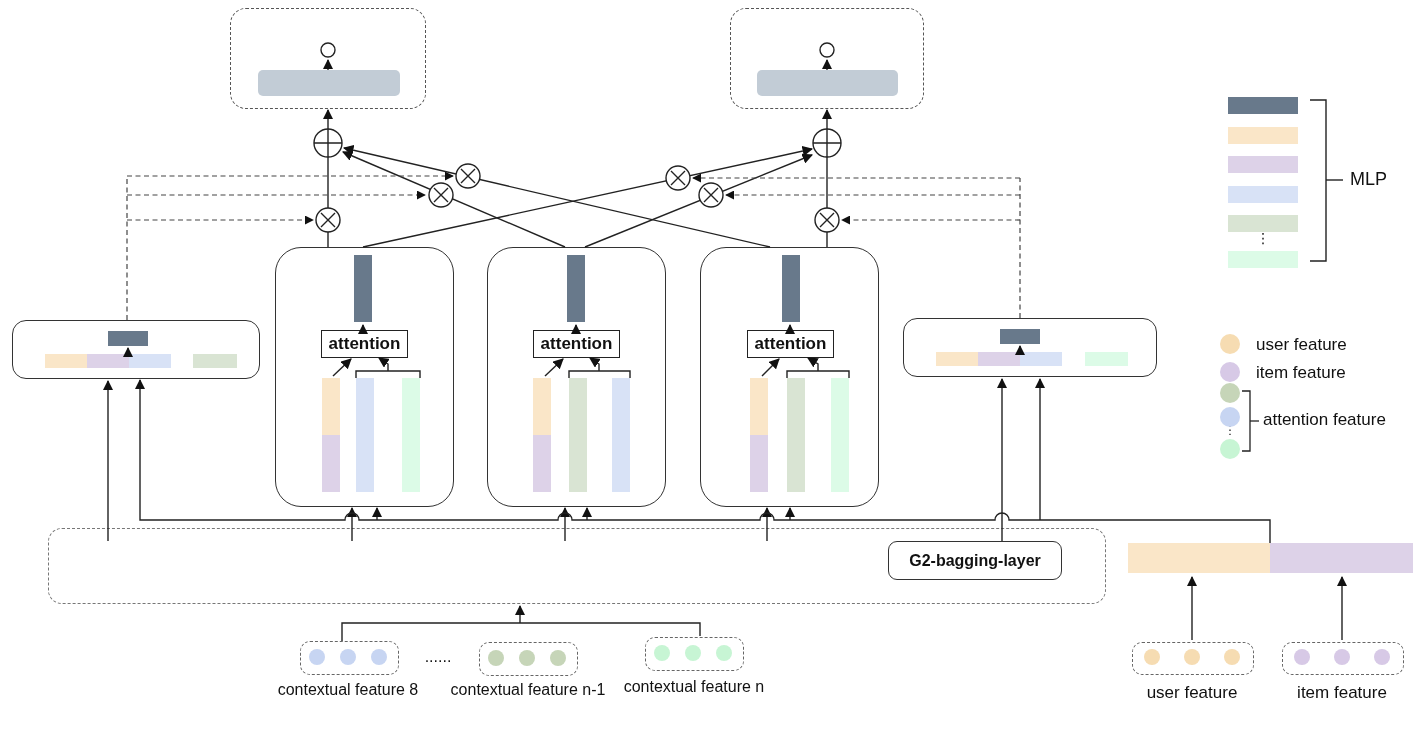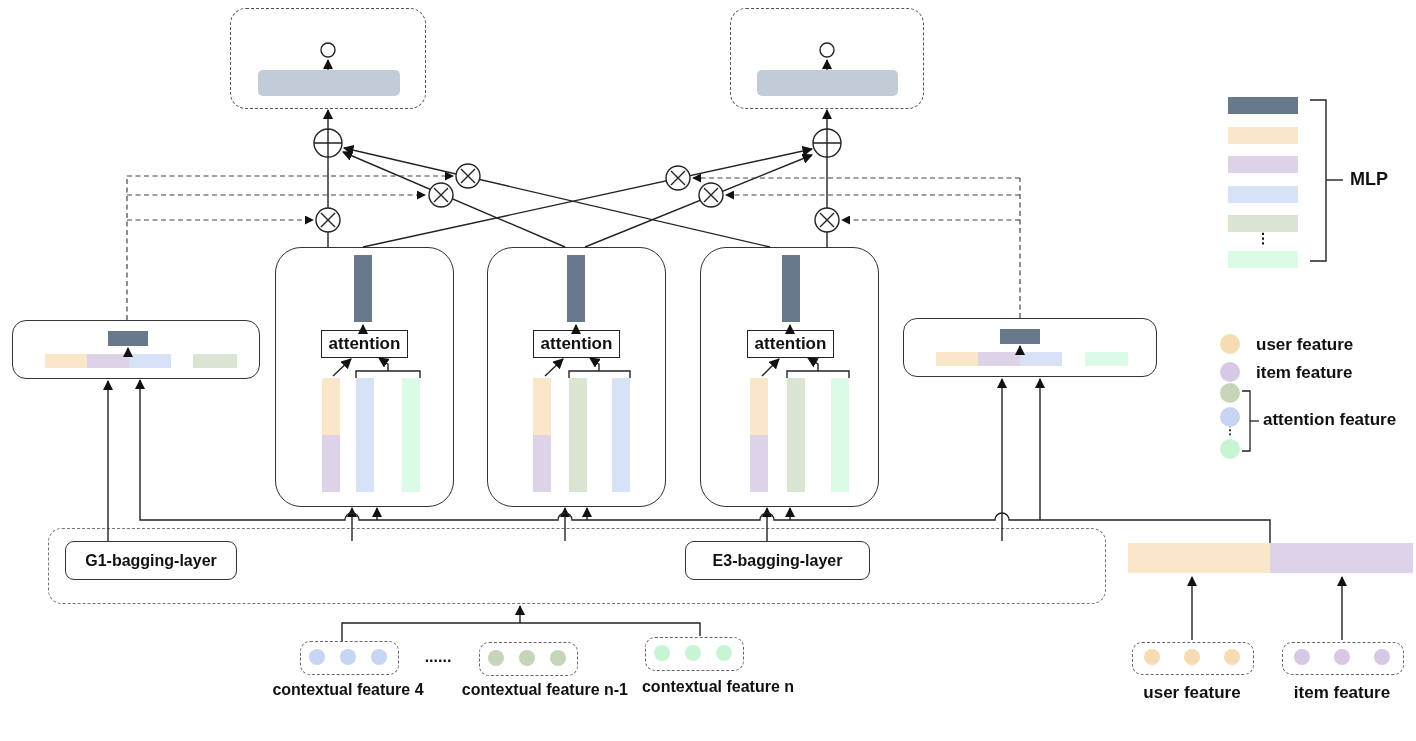--- a/index.html
+++ b/index.html
@@ -1,19 +1,19 @@
 <!DOCTYPE html>
 <html><head>
 <meta charset="utf-8">
 <style>
   html,body{margin:0;padding:0;background:#fff;}
   #canvas{position:relative;width:1416px;height:741px;background:#fff;overflow:hidden;
           font-family:"Liberation Sans",sans-serif;color:#111;}
   .abs{position:absolute;}
-  .lbl{position:absolute;font-weight:bold;color:#111;white-space:nowrap;}
+  .lbl{position:absolute;font-weight:normal;color:#111;white-space:nowrap;}
   .ctr{text-align:center;}
   .outbox{position:absolute;border:1.6px dashed #555;border-radius:16px;background:#fff;}
   .expert{position:absolute;border:1.5px solid #333;border-radius:26px;background:#fff;}
   .gate{position:absolute;border:1.5px solid #333;border-radius:14px;background:#fff;}
   .bagbox{position:absolute;border:1.4px solid #333;border-radius:9px;background:#fff;
           display:flex;align-items:center;justify-content:center;font-weight:bold;font-size:16px;}
   .dotbox{position:absolute;border:1.5px dashed #666;border-radius:10px;background:#fff;}
   .attn{position:absolute;border:1.6px solid #222;background:#fff;display:flex;align-items:center;
         justify-content:center;font-weight:bold;font-size:17px;}
   .contdash{position:absolute;border:1.6px dashed #777;border-radius:14px;}
@@ -98,42 +98,41 @@
   <div class="gate z1" style="left:903px;top:318px;width:252px;height:57px;"></div>
   <div class="lbl" style="left:914px;top:328px;font-size:19px;">gate 2</div>
   <div class="abs c-slate z2" style="left:1000px;top:329px;width:40px;height:15px;"></div>
   <div class="seg c-orange z2" style="left:936px;top:352px;width:42px;"></div>
   <div class="seg c-purple z2" style="left:978px;top:352px;width:42px;"></div>
   <div class="seg c-blue z2" style="left:1020px;top:352px;width:42px;"></div>
   <div class="lbl ctr" style="left:1061px;top:348px;width:24px;font-size:15px;">...</div>
   <div class="seg c-mint z2" style="left:1085px;top:352px;width:43px;"></div>
 
   <div class="contdash z1" style="left:48px;top:528px;width:1056px;height:74px;"></div>
-  <div class="bagbox z2" style="left:65px;top:541px;width:170px;height:37px;">G1-bagging-layer</div>
-  <div class="bagbox z2" style="left:685px;top:541px;width:183px;height:37px;">E3-bagging-layer</div>
+  <div class="bagbox z2" style="left:888px;top:541px;width:172px;height:37px;">G2-bagging-layer</div>
 
   <div class="dotbox z1" style="left:300px;top:641px;width:97px;height:32px;"></div>
   <div class="dot d-blue z2" style="left:309px;top:649px;"></div>
   <div class="dot d-blue z2" style="left:340px;top:649px;"></div>
   <div class="dot d-blue z2" style="left:371px;top:649px;"></div>
-  <div class="lbl ctr" style="left:248px;top:681px;width:200px;font-size:16px;">contextual feature 4</div>
+  <div class="lbl ctr" style="left:248px;top:681px;width:200px;font-size:16px;">contextual feature 8</div>
 
   <div class="lbl ctr" style="left:407px;top:648px;width:62px;font-size:16px;">......</div>
 
   <div class="dotbox z1" style="left:479px;top:642px;width:97px;height:32px;"></div>
   <div class="dot d-sage z2" style="left:488px;top:650px;"></div>
   <div class="dot d-sage z2" style="left:519px;top:650px;"></div>
   <div class="dot d-sage z2" style="left:550px;top:650px;"></div>
-  <div class="lbl ctr" style="left:428px;top:681px;width:200px;font-size:16px;text-align:right;">contextual feature n-1</div>
+  <div class="lbl ctr" style="left:428px;top:681px;width:200px;font-size:16px;">contextual feature n-1</div>
 
   <div class="dotbox z1" style="left:645px;top:637px;width:97px;height:32px;"></div>
   <div class="dot d-mint z2" style="left:654px;top:645px;"></div>
   <div class="dot d-mint z2" style="left:685px;top:645px;"></div>
   <div class="dot d-mint z2" style="left:716px;top:645px;"></div>
-  <div class="lbl ctr" style="left:594px;top:678px;width:200px;font-size:16px;text-align:right;">contextual feature n</div>
+  <div class="lbl ctr" style="left:594px;top:678px;width:200px;font-size:16px;">contextual feature n</div>
 
   <div class="abs c-orange z2" style="left:1128px;top:543px;width:142px;height:30px;"></div>
   <div class="abs c-purple z2" style="left:1270px;top:543px;width:143px;height:30px;"></div>
 
   <div class="dotbox z1" style="left:1132px;top:642px;width:120px;height:31px;"></div>
   <div class="dot d-orange z2" style="left:1144px;top:649px;"></div>
   <div class="dot d-orange z2" style="left:1184px;top:649px;"></div>
   <div class="dot d-orange z2" style="left:1224px;top:649px;"></div>
   <div class="lbl ctr" style="left:1122px;top:683px;width:140px;font-size:17px;">user feature</div>
 

